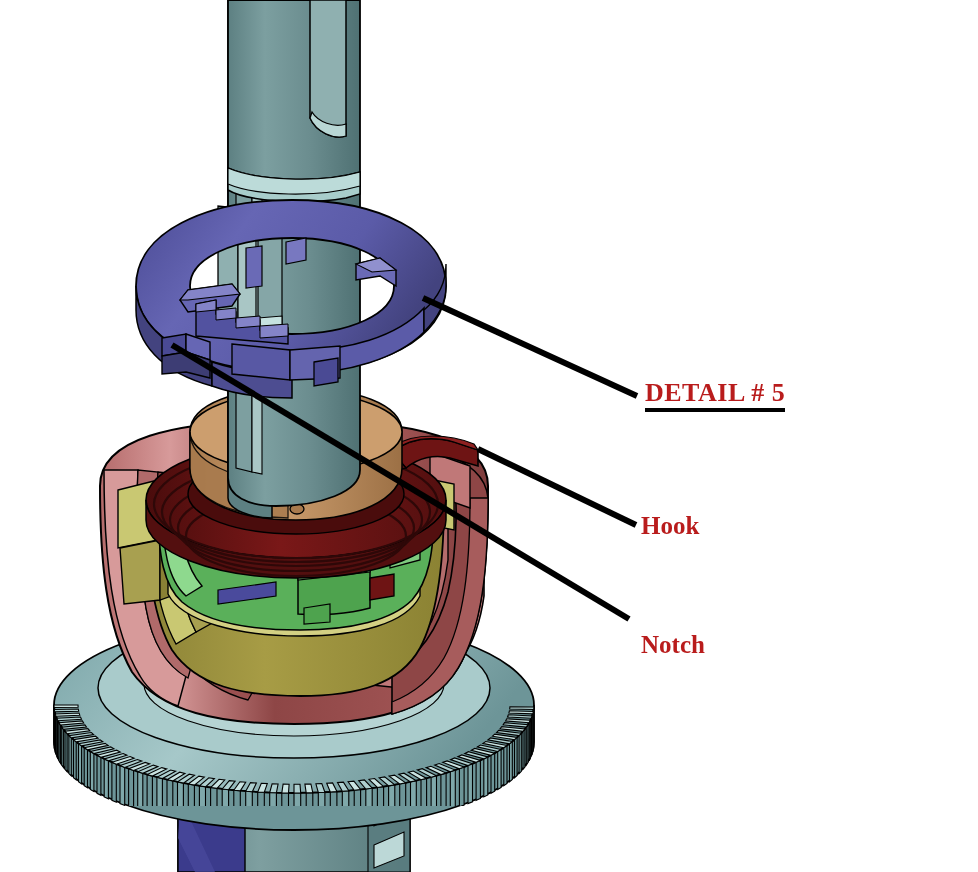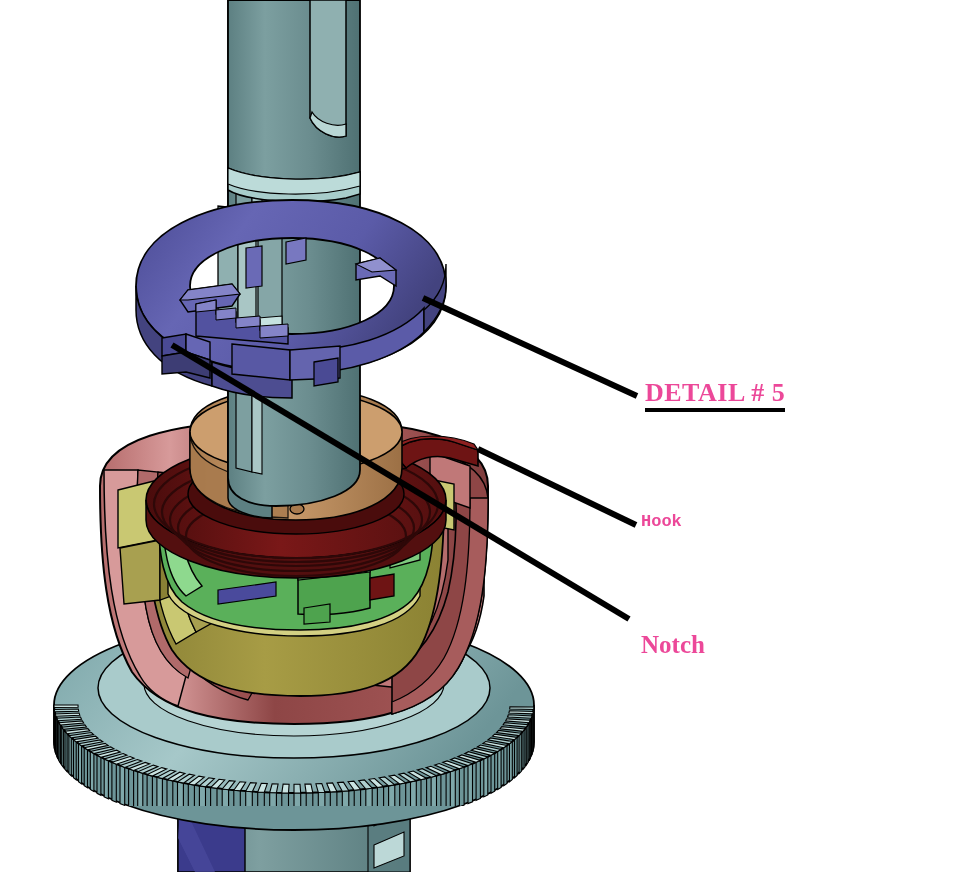--- a/index.html
+++ b/index.html
@@ -7,27 +7,27 @@
   body{
     font-family:"Liberation Serif", serif;
     width:978px;height:872px;overflow:hidden;position:relative;
   }
   #stage{position:absolute;left:0;top:0;width:978px;height:872px;background:#ffffff;}
   #art{position:absolute;left:0;top:0;width:978px;height:872px;}
   .callout{
     position:absolute;
     font-family:"Liberation Serif", serif;
     font-weight:bold;
-    color:#ec4899;
+    color:#b91c1c;
     white-space:nowrap;
     line-height:1;
   }
   #lbl-detail{left:645px;top:380px;font-size:26px;letter-spacing:0.5px;}
   #lbl-detail .ul{border-bottom:4px solid #000;padding-bottom:2px;display:inline-block;}
-  #lbl-hook{left:641px;top:513px;font-size:17px;font-family:Liberation Mono, monospace;}
+  #lbl-hook{left:641px;top:513px;font-size:25px;}
   #lbl-notch{left:641px;top:632px;font-size:25px;}
 </style>
 </head>
 <body>
 
 <div id="stage">
 
   <svg id="art" viewBox="0 0 978 872">
     <defs>
       <linearGradient id="gShaft" x1="0" y1="0" x2="1" y2="0">

